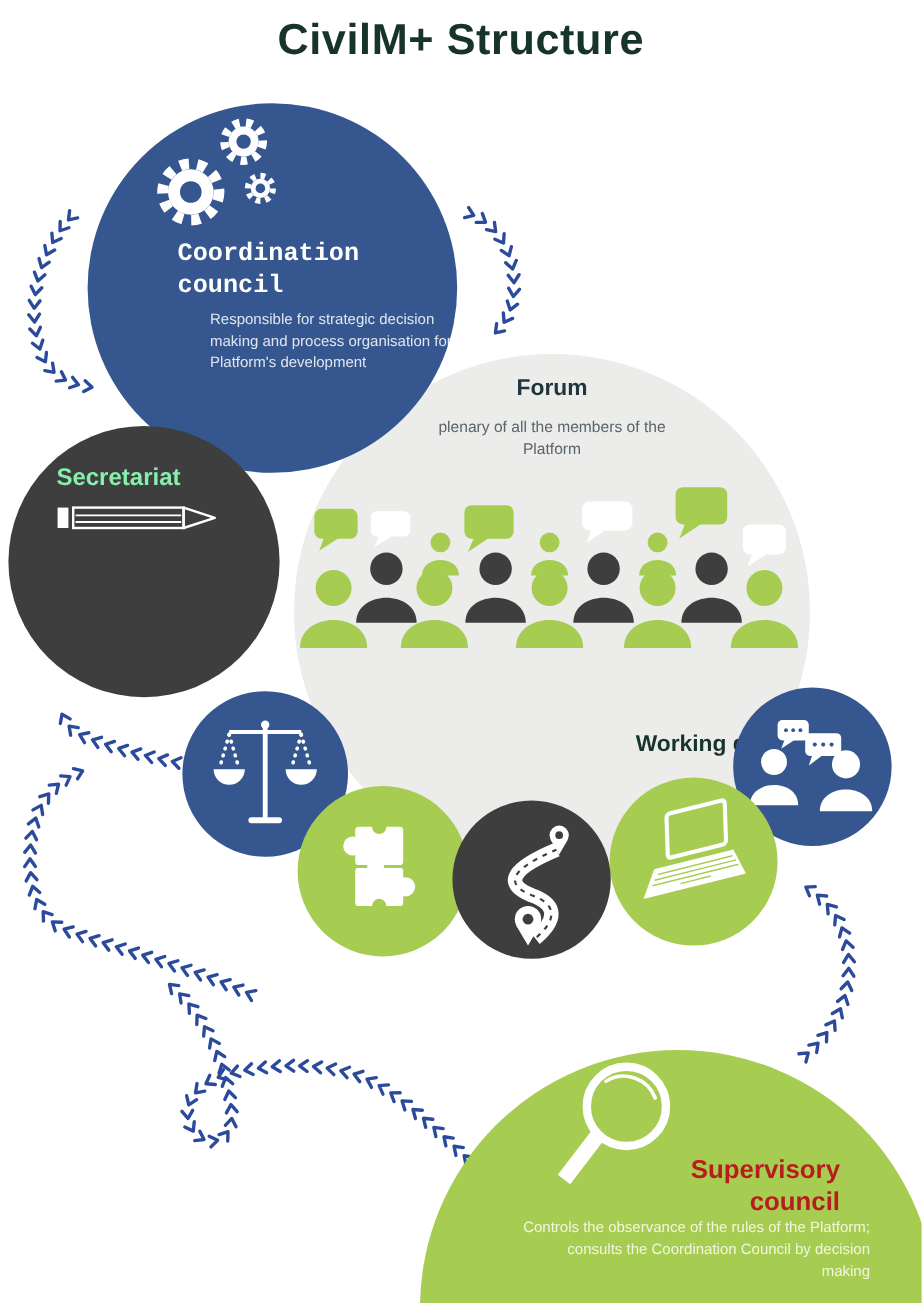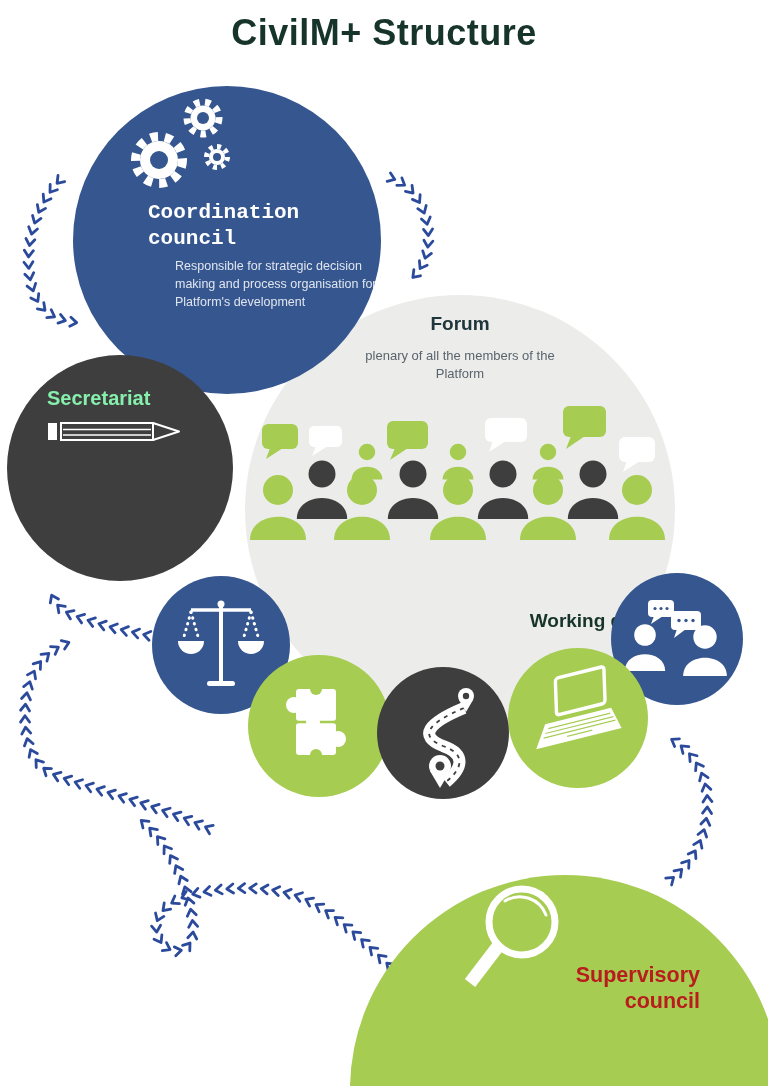--- a/index.html
+++ b/index.html
@@ -370,15 +370,16 @@
   <div class="dome">
     <svg class="magnifier" viewBox="0 0 140 130" xmlns="http://www.w3.org/2000/svg">
       <circle cx="72" cy="39" r="33" fill="none" stroke="#fff" stroke-width="7"></circle>
       <path d="M 55,18 A 28,28 0 0 1 96,32" fill="none" stroke="#fff" stroke-width="3" stroke-linecap="round"></path>
       <line x1="49" y1="62" x2="20" y2="100" stroke="#fff" stroke-width="13" stroke-linecap="butt"></line>
     </svg>
     <div class="sup-title">
       <span style="display:block">Supervisory</span>
       <span style="display:block">council</span>
     </div>
+    <div class="sup-desc">Controls the observance of the rules of the Platform; consults the Coordination Council by decision making</div>
   </div>
 
 </div>
 
 </body></html>

